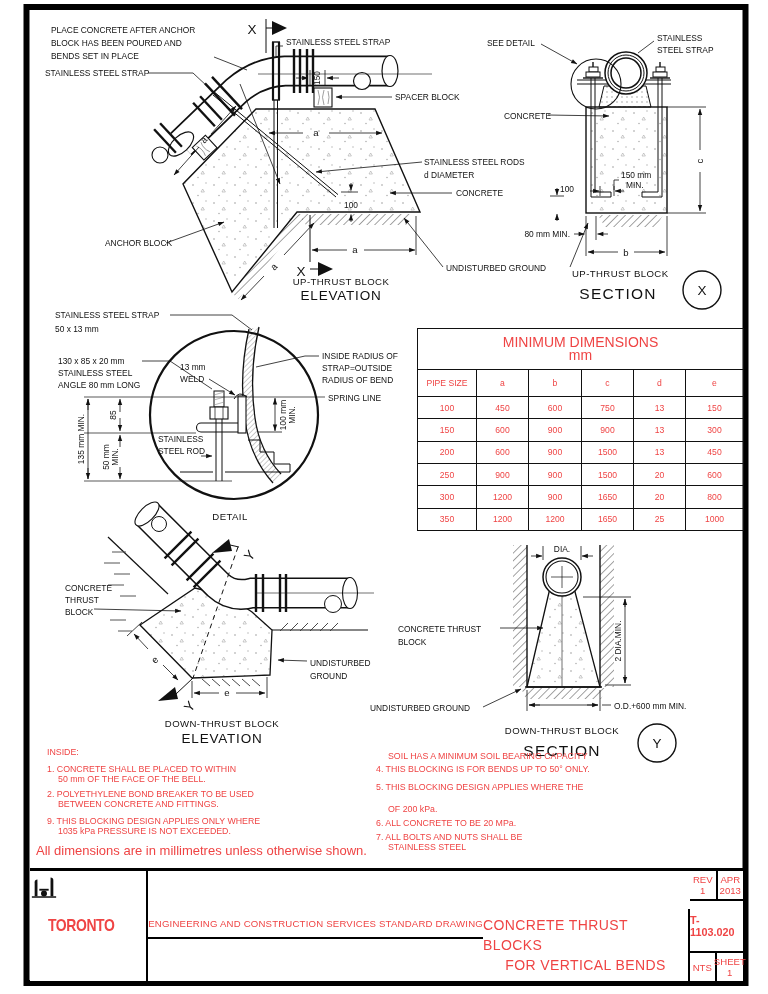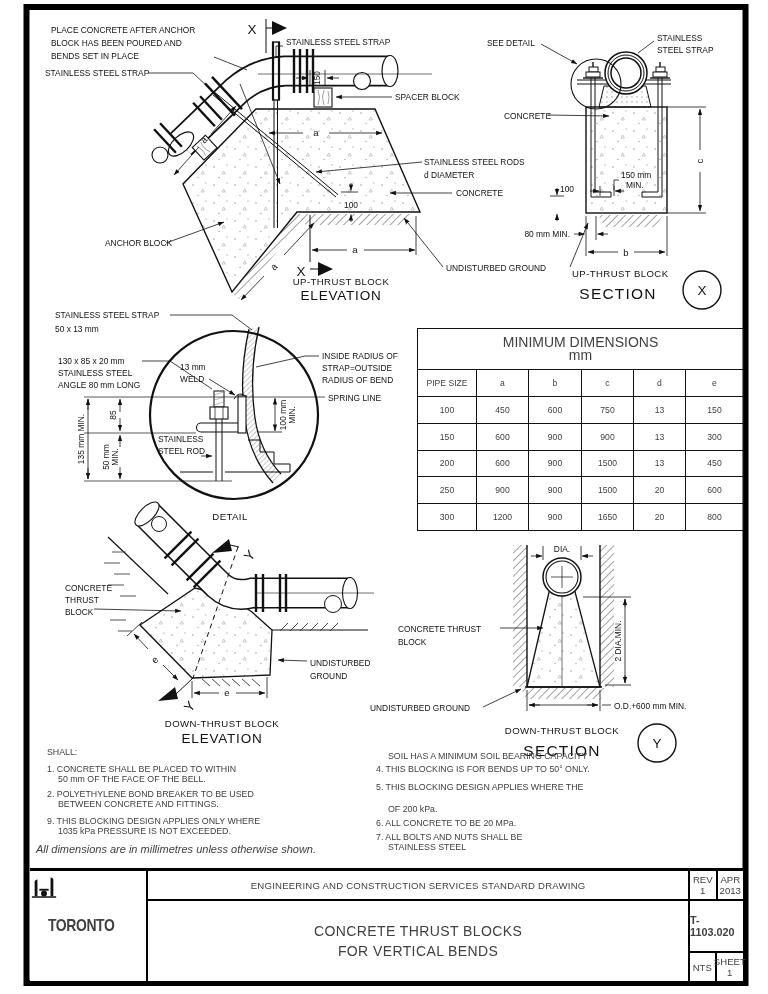--- a/index.html
+++ b/index.html
@@ -1,42 +1,42 @@
 <!DOCTYPE html>
 <html><head>
 <meta charset="utf-8">
 <style>
   html,body{margin:0;padding:0;background:#e8e8e8;}
   .page{position:relative;width:768px;height:994px;background:#fff;overflow:hidden;
-        font-family:"Liberation Sans",sans-serif;color:#404040;}
+        font-family:"Liberation Sans",sans-serif;color:#ef4444;}
   svg{position:absolute;left:0;top:0;}
   svg text{fill:#111;font-family:"Liberation Sans",sans-serif;}
   .t{font-size:8.4px;}
   .td{font-size:9.6px;}
   .tc1{font-size:9.6px;letter-spacing:.4px;}
   .tc2{font-size:13.5px;letter-spacing:.8px;}
   .tsec{font-size:15.5px;letter-spacing:1.2px;}
   .tbub{font-size:13.5px;}
   .mid{text-anchor:middle;}
   .end{text-anchor:end;}
   .ov{position:absolute;}
   
   .dimtable{border-collapse:collapse;table-layout:fixed;width:326px;height:203px;
             font-size:8.6px;text-align:center;}
   .dimtable td{border:1px solid #111;padding:0;}
   .ttitle{line-height:13px;font-size:14px;}
   
   .nl{position:absolute;font-size:8.8px;white-space:nowrap;}
-  .nf{position:absolute;font-size:11px;white-space:nowrap;font-style:italic;}
+  .nf{position:absolute;font-size:13px;white-space:nowrap;}
   
   .tb{position:absolute;left:30px;top:868px;width:713px;height:113px;display:flex;
       border-top:3px solid #000;box-sizing:border-box;background:#fff;}
   .tb .cell{box-sizing:border-box;}
   .tb-logo{width:120px;border-right:2px solid #000;display:flex;align-items:center;justify-content:center;gap:3px;}
-  .tb-mid{width:550px;border-right:2px solid #000;display:flex;flex-direction:column;}
+  .tb-mid{width:550px;border-right:2px solid #000;display:flex;margin-top:38px;}
   .tb-org{height:28px;border-bottom:2px solid #000;display:flex;align-items:center;justify-content:center;
           font-size:9.6px;letter-spacing:.2px;}
   .tb-title{flex:1;display:flex;flex-direction:column;align-items:center;justify-content:center;
             font-size:14px;letter-spacing:.4px;line-height:20px;}
   .tb-right{flex:1;display:flex;flex-direction:column;}
   .tb-r1{height:28px;border-bottom:2px solid #000;display:flex;}
   .tb-r2{height:50px;border-bottom:2px solid #000;display:flex;align-items:center;justify-content:center;
          font-weight:bold;font-size:10.8px;}
   .tb-r3{flex:1;display:flex;}
   .tb-half{width:50%;display:flex;align-items:center;justify-content:center;font-size:9.6px;text-align:center;}
@@ -512,26 +512,34 @@
             <td>600</td>
     </tr>
     <tr>
       <td>300</td>
             <td>1200</td>
             <td>900</td>
             <td>1650</td>
             <td>20</td>
             <td>800</td>
     </tr>
+    <tr>
+      <td>350</td>
+            <td>1200</td>
+            <td>1200</td>
+            <td>1650</td>
+            <td>25</td>
+            <td>1000</td>
+    </tr>
   </tbody>
       </table>
 </div>
 
 <div>
-  <div class="nl" style="left:47px;top:747px">SHALL:</div>
+  <div class="nl" style="left:47px;top:747px">INSIDE:</div>
   <div class="nl" style="left:47px;top:764px">1. CONCRETE SHALL BE PLACED TO WITHIN</div>
   <div class="nl" style="left:58px;top:774px">50 mm OF THE FACE OF THE BELL.</div>
   <div class="nl" style="left:47px;top:789px">2. POLYETHYLENE BOND BREAKER TO BE USED</div>
   <div class="nl" style="left:58px;top:799px">BETWEEN CONCRETE AND FITTINGS.</div>
   <div class="nl" style="left:47px;top:816px">9. THIS BLOCKING DESIGN APPLIES ONLY WHERE</div>
   <div class="nl" style="left:58px;top:826px">1035 kPa PRESSURE IS NOT EXCEEDED.</div>
   <div class="nl" style="left:376px;top:764px">4. THIS BLOCKING IS FOR BENDS UP TO 50° ONLY.</div>
   <div class="nl" style="left:376px;top:782px">5. THIS BLOCKING DESIGN APPLIES WHERE THE</div>
   <div class="nl" style="left:388px;top:751px">SOIL HAS A MINIMUM SOIL BEARING CAPACITY</div>
   <div class="nl" style="left:388px;top:804px">OF 200 kPa.</div>

